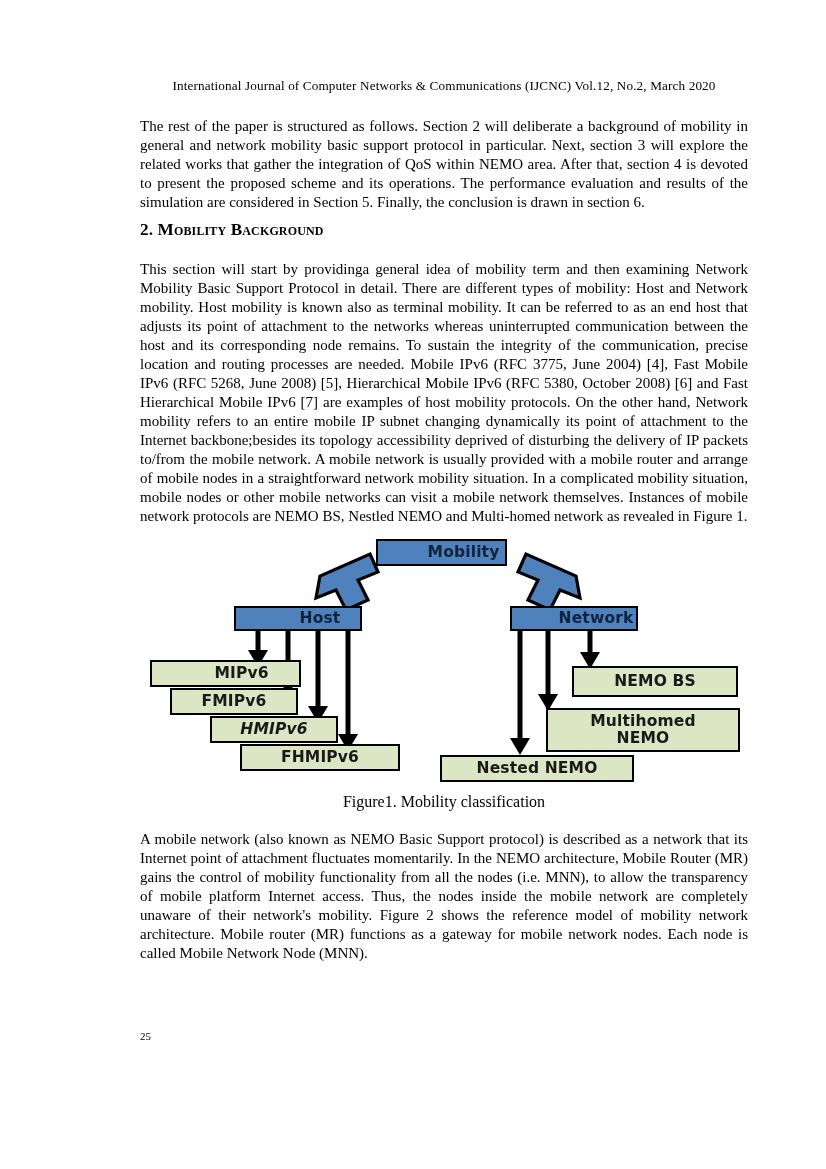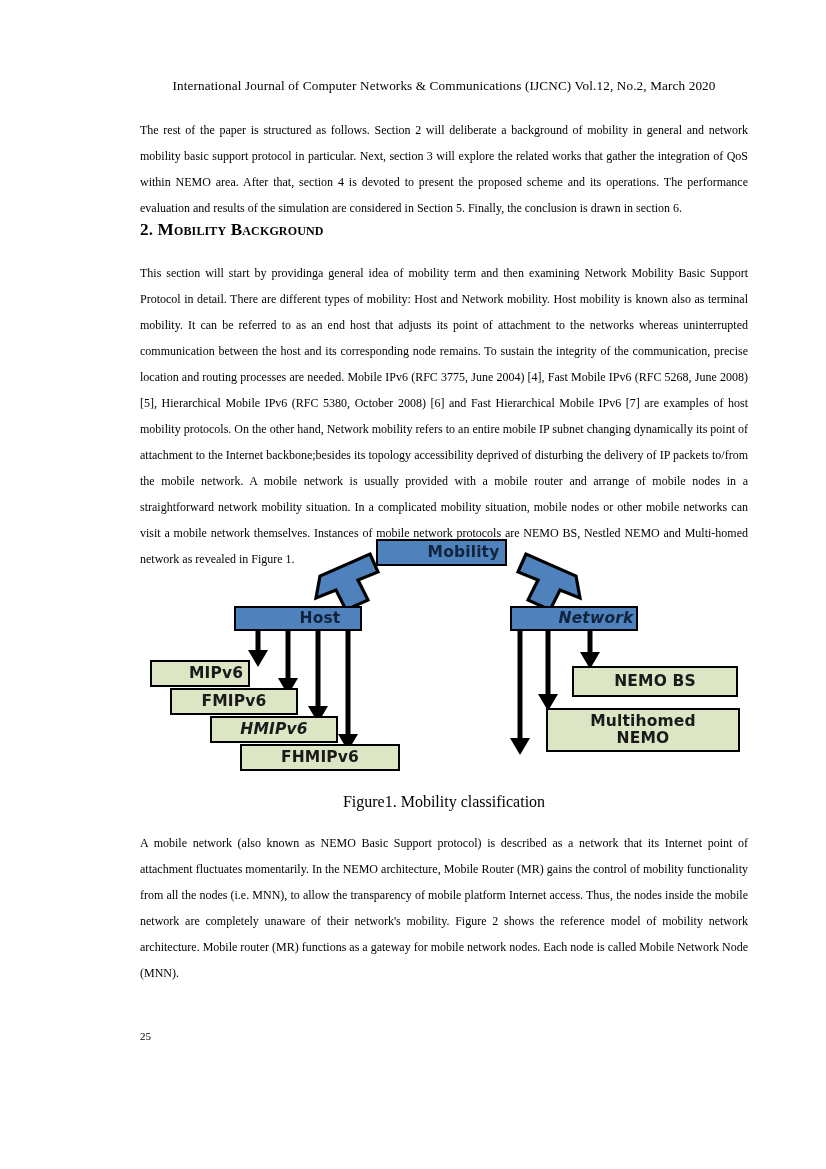--- a/index.html
+++ b/index.html
@@ -29,22 +29,22 @@
     position: absolute;
     left: 0;
     top: 78px;
     width: 608px;
     text-align: center;
     font-size: 13.2px;
     letter-spacing: 0.01em;
   }
   p.body-text {
     margin: 0;
-    font-size: 12px;
-    line-height: 26px;
+    font-size: 15px;
+    line-height: 19px;
     text-align: justify;
     text-justify: inter-word;
   }
   #para-intro {
     position: absolute;
     left: 0;
     top: 117px;
     width: 608px;
   }
   h2.section-heading {
@@ -158,21 +158,21 @@
       </div>
 
       <div class="node blue" style="left:236px; top:9px; width:131px; height:27px;">
         <span class="node-line">Mobility</span>
       </div>
 
       <div class="node blue" style="left:94px; top:76px; width:128px; height:25px;">
         <span class="node-line">Host</span>
       </div>
 
-      <div class="node blue" style="left:370px; top:76px; width:128px; height:25px;font-style:italic;">
+      <div class="node blue" style="left:370px; top:76px; width:128px; height:25px;">
         <span class="node-line">Network</span>
       </div>
 
       <div class="connector" style="left:88px; top:99px;">
         <svg width="60" height="40" viewBox="0 0 60 40">
           <line x1="30" y1="0" x2="30" y2="24" stroke="#000000" stroke-width="5"></line>
           <polygon points="30,38 20,21 40,21" fill="#000000"></polygon>
         </svg>
       </div>
 
@@ -190,21 +190,21 @@
         </svg>
       </div>
 
       <div class="connector" style="left:178px; top:99px;">
         <svg width="60" height="124" viewBox="0 0 60 124">
           <line x1="30" y1="0" x2="30" y2="108" stroke="#000000" stroke-width="5"></line>
           <polygon points="30,122 20,105 40,105" fill="#000000"></polygon>
         </svg>
       </div>
 
-      <div class="node green" style="left:10px; top:130px; width:100px; height:27px;padding-left:32px;">
+      <div class="node green" style="left:10px; top:130px; width:151px; height:27px;padding-left:32px;">
         <span class="node-line">MIPv6</span>
       </div>
 
       <div class="node green" style="left:30px; top:158px; width:128px; height:27px;">
         <span class="node-line">FMIPv6</span>
       </div>
 
       <div class="node green" style="left:70px; top:186px; width:128px; height:27px;font-style:italic;">
         <span class="node-line">HMIPv6</span>
       </div>
@@ -236,20 +236,23 @@
 
       <div class="node green" style="left:406px; top:178px; width:194px; height:44px; flex-direction:column;">
         <span class="node-line">Multihomed</span>
         <span class="node-line">NEMO</span>
       </div>
 
       <div class="node green" style="left:432px; top:136px; width:166px; height:31px;">
         <span class="node-line">NEMO BS</span>
       </div>
 
+      <div class="node green" style="left:300px; top:225px; width:194px; height:27px;">
+        <span class="node-line">Nested NEMO</span>
+      </div>
 
     </div>
 
     <div class="figure-caption">Figure1. Mobility classification</div>
 
     <p class="body-text" id="para-nemo">A mobile network (also known as NEMO Basic Support protocol) is described as a network that its Internet point of attachment fluctuates momentarily. In the NEMO architecture, Mobile Router (MR) gains the control of mobility functionality from all the nodes (i.e. MNN), to allow the transparency of mobile platform Internet access.  Thus, the nodes inside the mobile network are completely unaware of their network's mobility. Figure 2 shows the reference model of mobility network architecture. Mobile router (MR) functions as a gateway for mobile network nodes. Each node is called Mobile Network Node (MNN).</p>
 
     <div class="page-number">25</div>
 
   </div>

